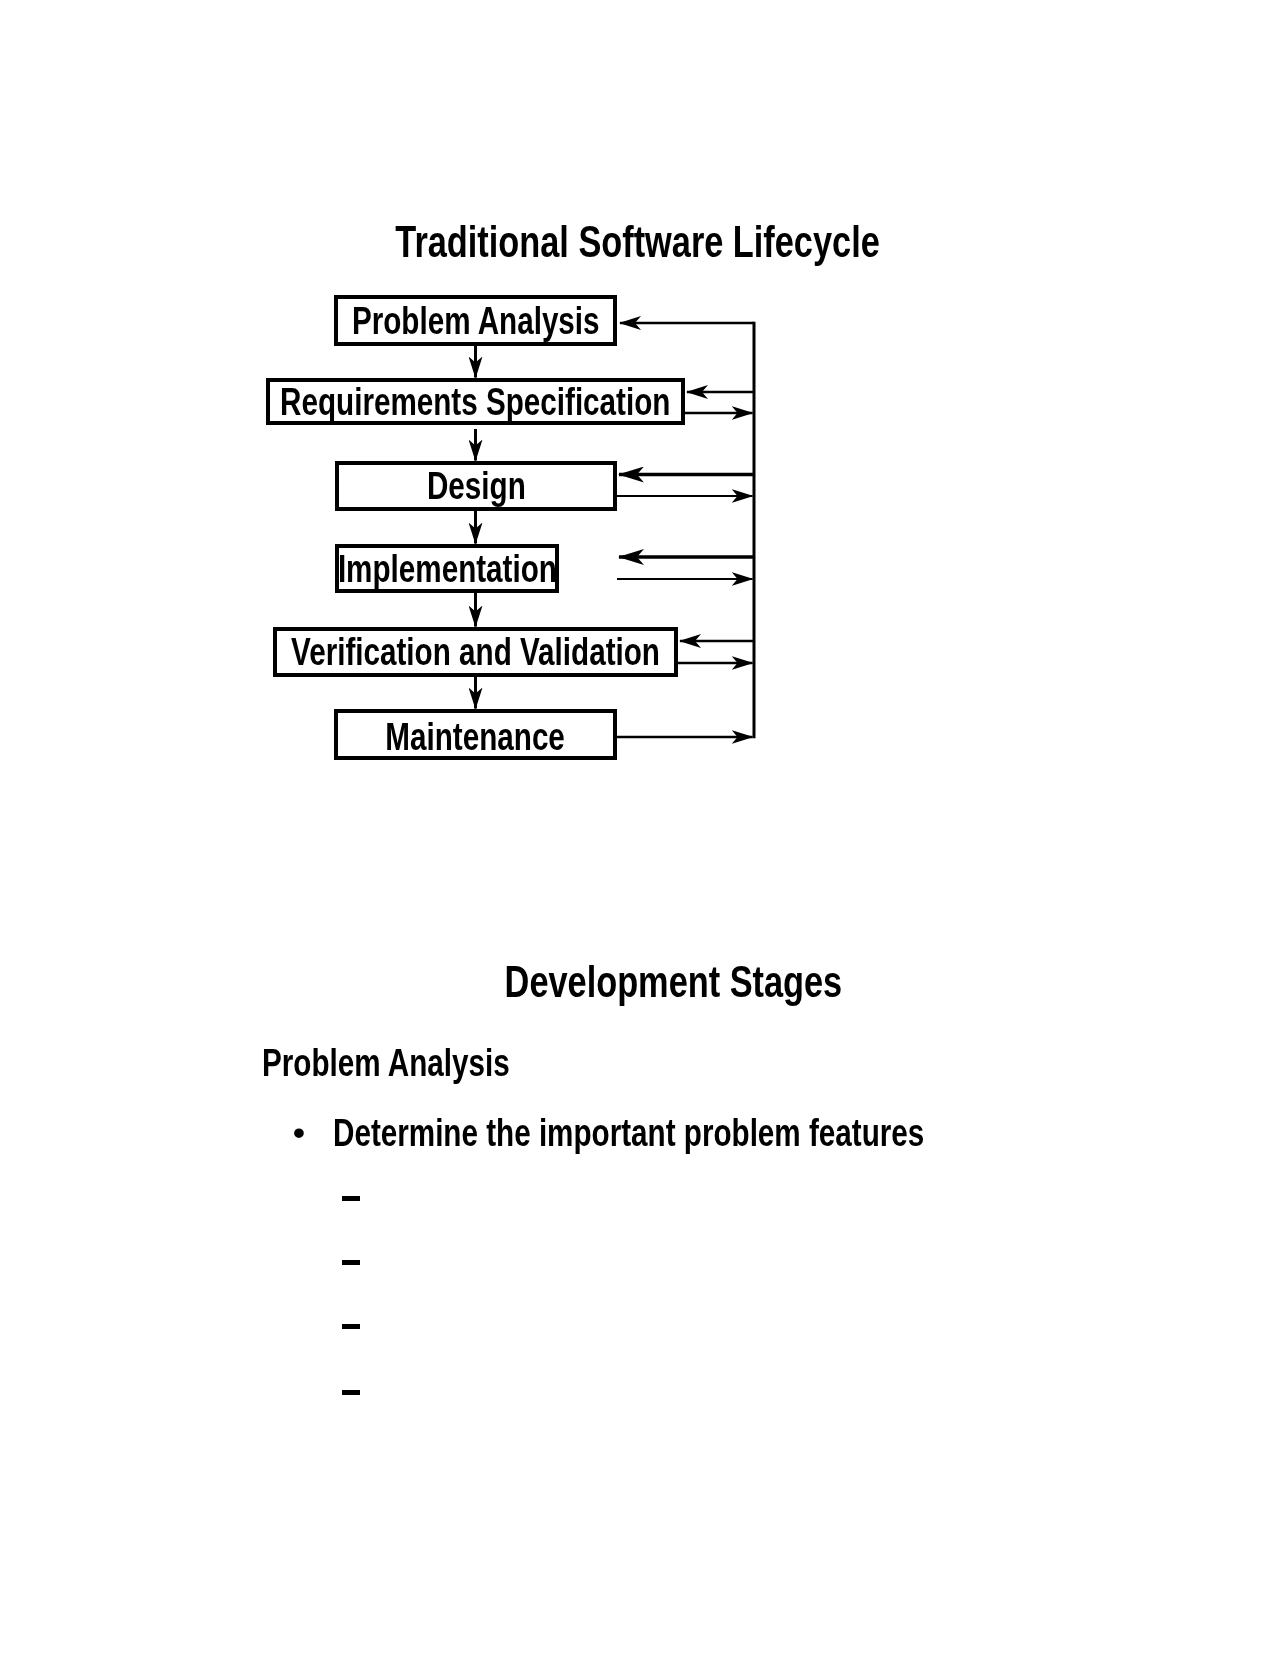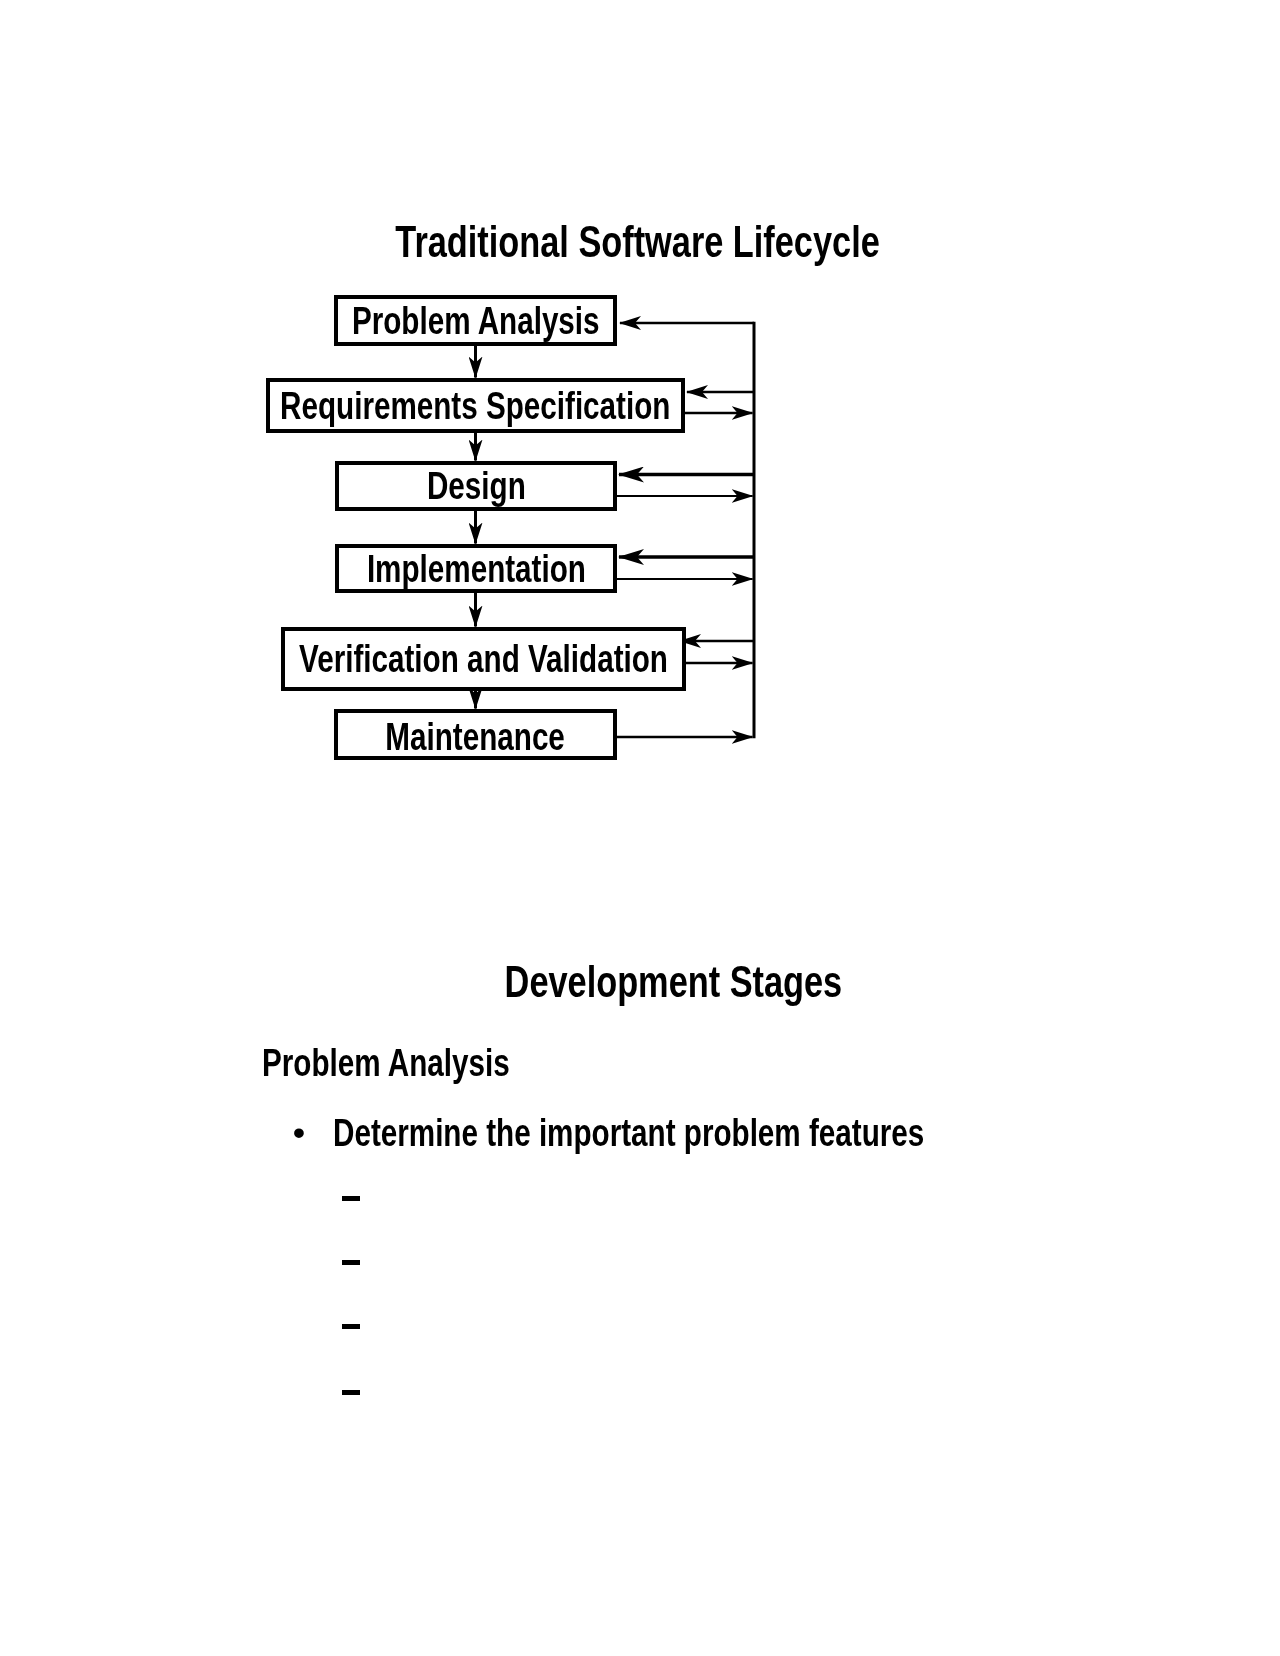--- a/index.html
+++ b/index.html
@@ -37,24 +37,24 @@
     background: #ffffff;
     border: 4px solid #000000;
     box-sizing: border-box;
     display: flex;
     align-items: center;
     justify-content: center;
     font-size: 38px; line-height: 38px;
     text-align: center;
   }
   #b-pa { left: 334px; top: 295px; width: 283px; height: 51px; }
-  #b-rs { left: 266px; top: 378px; width: 419px; height: 55px; }
+  #b-rs { left: 266px; top: 378px; width: 419px; height: 47px; }
   #b-de { left: 335px; top: 461px; width: 282px; height: 50px; text-align: right; }
-  #b-im { left: 335px; top: 544px; width: 282px; height: 49px; }
-  #b-vv { left: 273px; top: 627px; width: 405px; height: 64px; margin-left: 8px; }
+  #b-im { left: 335px; top: 544px; width: 224px; height: 49px; }
+  #b-vv { left: 273px; top: 627px; width: 405px; height: 50px; }
   #b-ma { left: 334px; top: 709px; width: 283px; height: 51px; align-items: flex-end; }
 
   #flow-svg { left: 0; top: 0; pointer-events: none; }
 
   .h2 {
     font-size: 38px; line-height: 38px;
   }
   #heading-problem-analysis { left: 262px; top: 1044px; }
 
   #bullet-marker {

